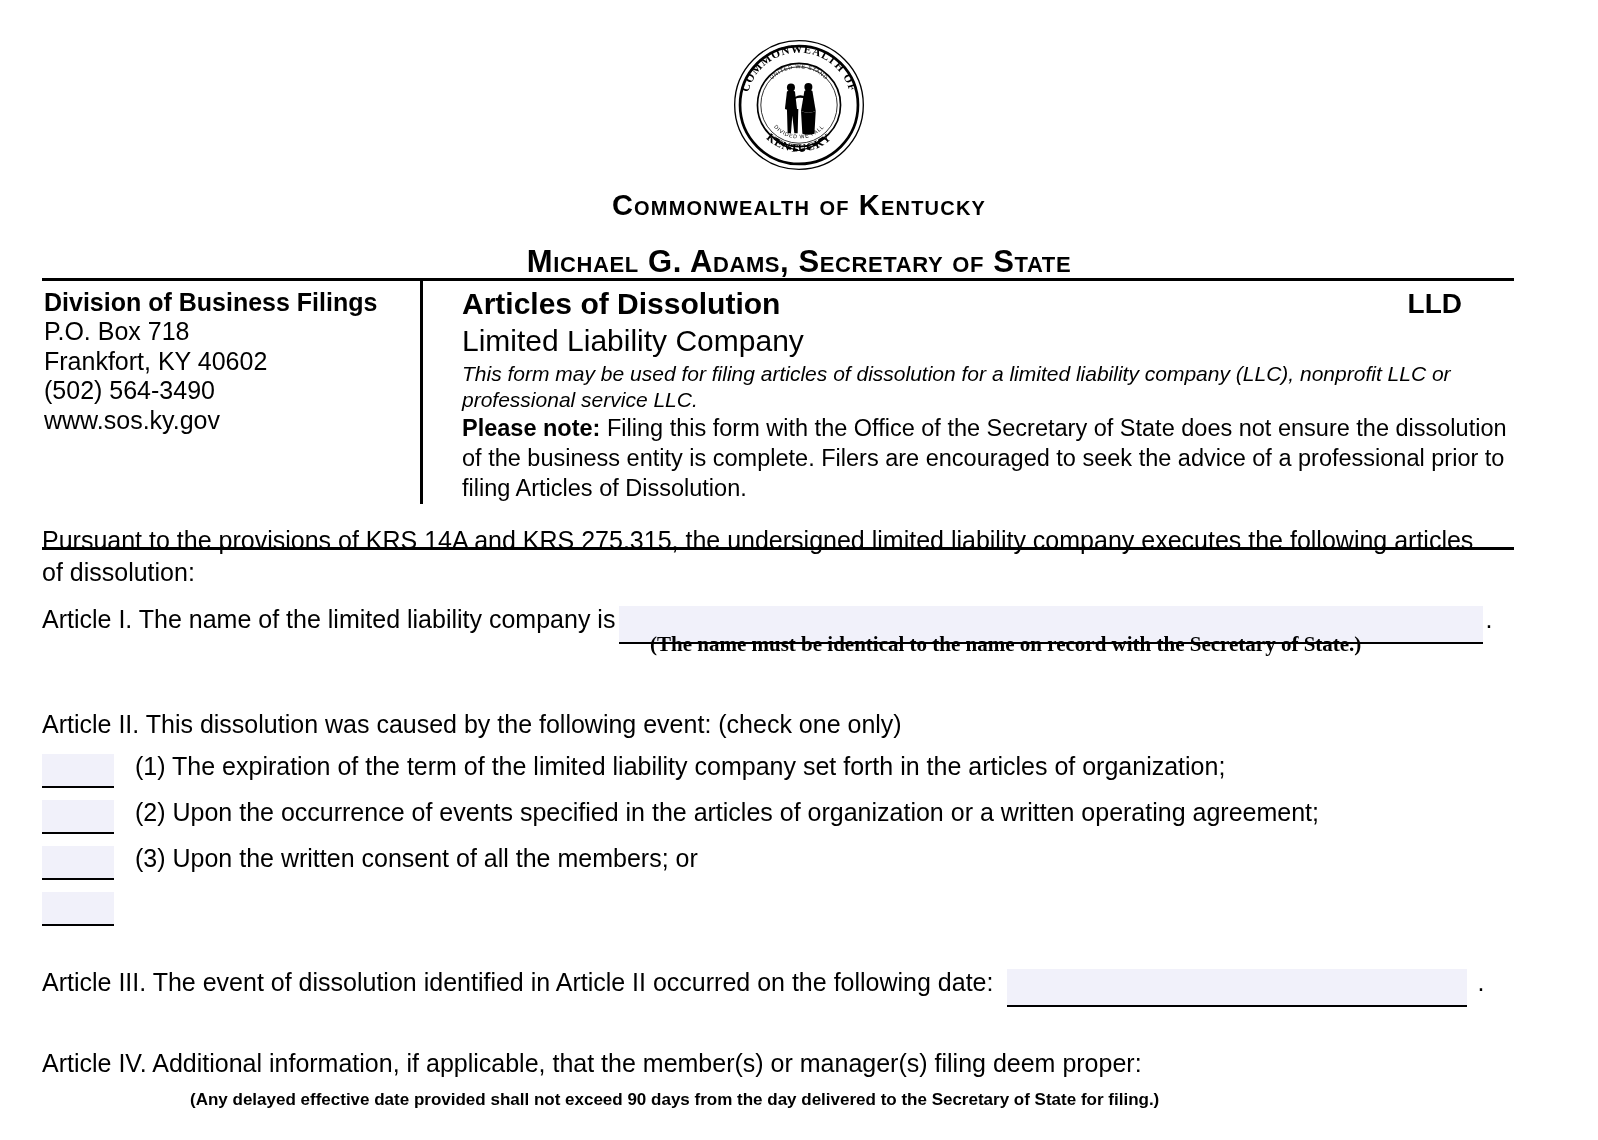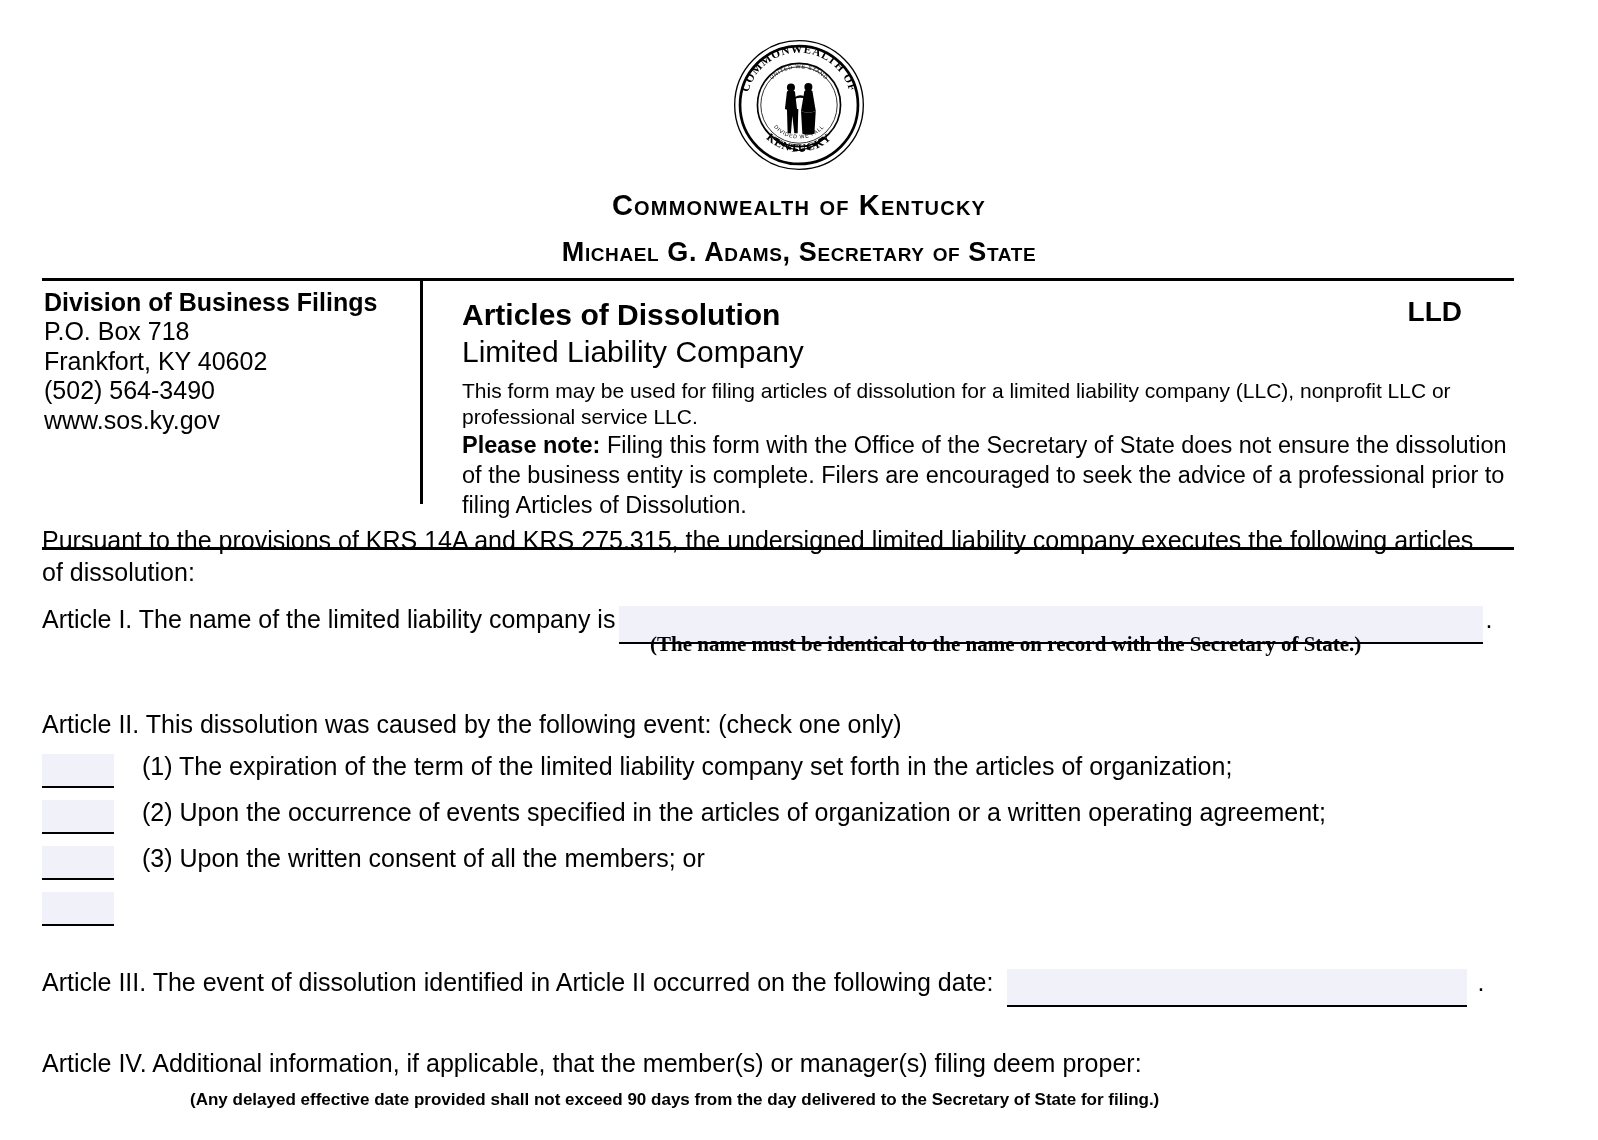--- a/index.html
+++ b/index.html
@@ -46,26 +46,26 @@
     text-align: center;
   }
   .masthead .line1 {
     font-size: 29px;
     font-weight: bold;
     font-variant: small-caps;
     letter-spacing: 1.2px;
     line-height: 1.18;
   }
   .masthead .line2 {
-    font-size: 27px;
+    font-size: 31px;
     font-weight: bold;
     font-variant: small-caps;
     letter-spacing: 0.6px;
     line-height: 1.2;
-    margin-top: 14px;
+    margin-top: 21px;
   }
 
   
   .header-box {
     position: absolute;
     left: 42px;
     top: 278px;
     width: 1472px;
     border-top: 3px solid #000;
     border-bottom: 3px solid #000;
@@ -92,43 +92,43 @@
   .addr .b { font-weight: bold; }
 
   .titlecol {
     position: absolute;
     left: 420px;
     top: 4px;
     width: 1046px;
   }
   .title-row {
     display: flex;
-    align-items: flex-start;
+    align-items: center;
     justify-content: space-between;
-    margin-top: 11px;
   }
   .form-title {
     font-size: 30px;
     font-weight: bold;
     line-height: 1.25;
   }
   .form-code {
     font-size: 28px;
     font-weight: bold;
     padding-right: 46px;
   }
   .form-subtitle {
     font-size: 30px;
     font-weight: normal;
     line-height: 1.22;
   }
   .desc {
     font-size: 21px;
     line-height: 1.22;
-    margin-top: 8px;
+    margin-top: 2px;
+    font-style: italic;
   }
   .note {
     font-size: 23.5px;
     line-height: 1.28;
     margin-top: 1px;
   }
   .note b { font-weight: bold; }
 
   
   .body-text {
@@ -208,21 +208,21 @@
     outline: none;
     font-family: "Liberation Sans", sans-serif;
     font-size: 22px;
     text-align: center;
     color: #000;
     padding: 0;
   }
   .opt-text {
     font-size: 25px;
     line-height: 1.2;
-    margin-left: 28px;
+    margin-left: 21px;
     padding-top: 3px;
     white-space: nowrap;
   }
 
   #art3 { left: 42px; top: 965px; gap: 8px; }
   #art3 .lbl { white-space: nowrap; }
   #art3 .field {
     width: 460px;
     height: 38px;
     margin-left: 6px;

